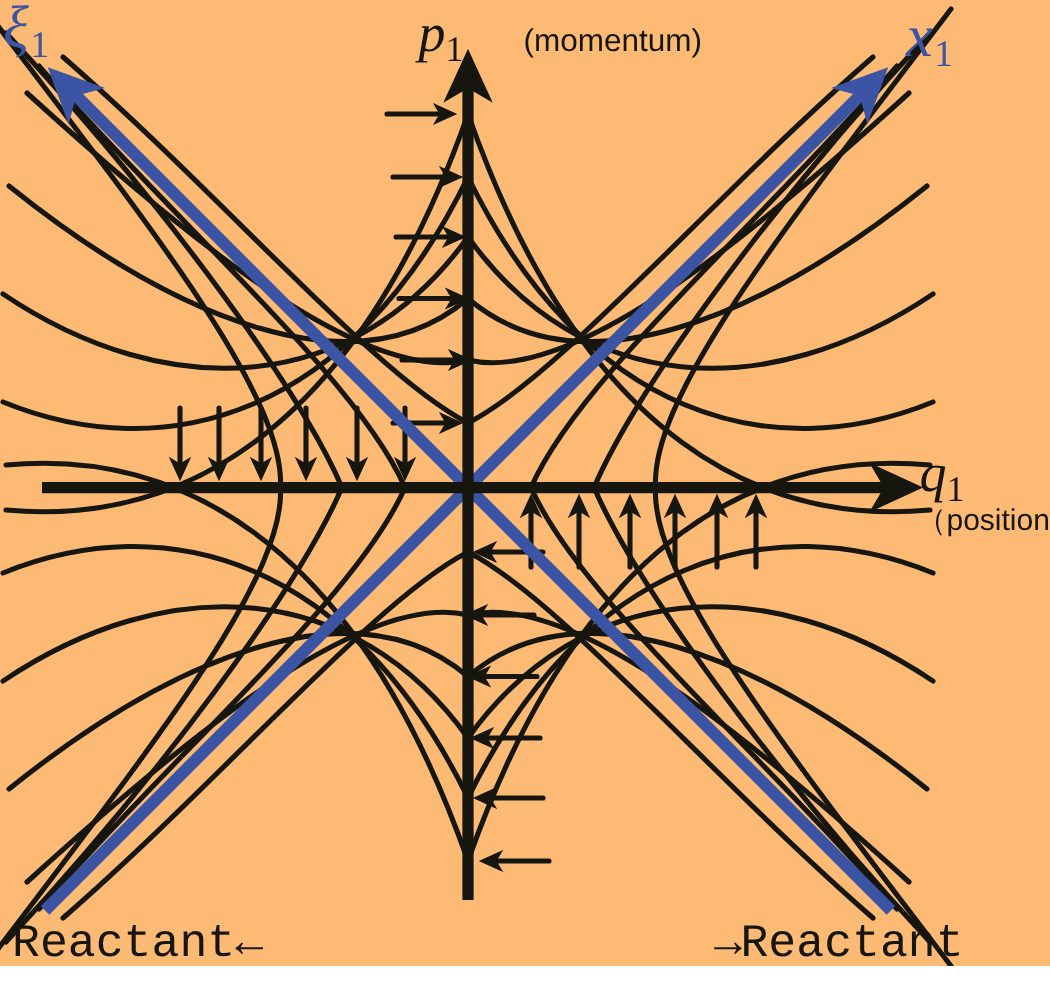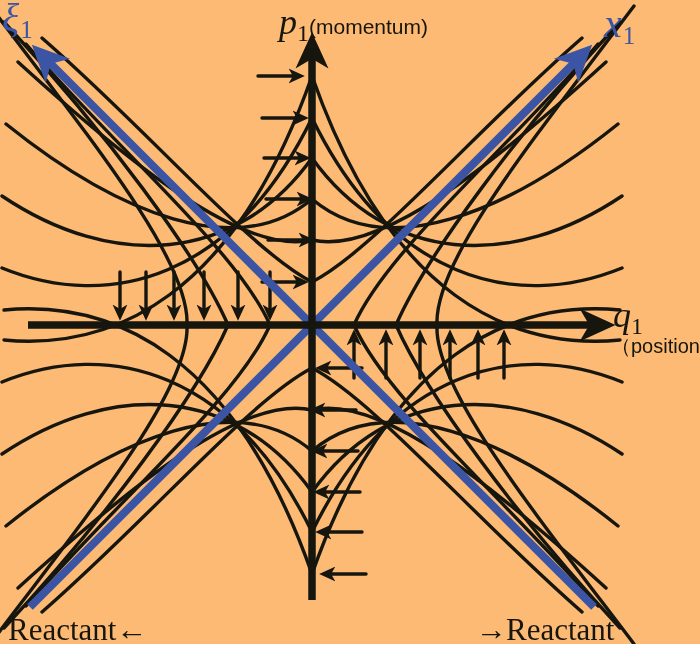--- a/index.html
+++ b/index.html
@@ -16,29 +16,29 @@
 
   
   .blue-lbl{color:#3b55a4;font-family:"Liberation Serif", serif;font-style:italic;}
   .blue-lbl .main{font-size:40px;}
   .blue-lbl .sub{font-size:25px;font-style:normal;vertical-align:-0.28em;margin-left:1px;}
 
   
   .axis-lbl{color:#16160f;}
   .axis-lbl .var{font-family:"Liberation Serif", serif;font-style:italic;font-size:36px;}
   .axis-lbl .varsub{font-family:"Liberation Serif", serif;font-style:normal;font-size:24px;vertical-align:-0.28em;}
-  .axis-lbl .paren{font-family:"Liberation Sans", sans-serif;font-size:21px;}
+  .axis-lbl .paren{font-family:"Liberation Sans", sans-serif;font-size:21px;margin-left:40px;}
 
   #lbl-xi{left:2px;top:-2px;}
   #lbl-x1{left:604px;top:4px;}
   #lbl-p1{left:279px;top:4px;}
   #lbl-q1{left:613px;top:297px;}
   #lbl-q1 .paren{display:block;margin-top:-2px;margin-left:-2px;font-size:20px;}
 
-  .corner-lbl{color:#16160f;font-size:31px;font-family:Liberation Serif, serif;}
+  .corner-lbl{color:#16160f;font-size:31px;font-family:Liberation Mono, monospace;}
   #lbl-reactant{left:8px;top:614px;}
   #lbl-product{left:476px;top:614px;}
   .corner-lbl .arw{font-size:31px;letter-spacing:-1px;}
 </style>
 </head>
 <body>
 
 <div id="root">
 
   <svg id="plot" viewBox="0 0 700 656">

